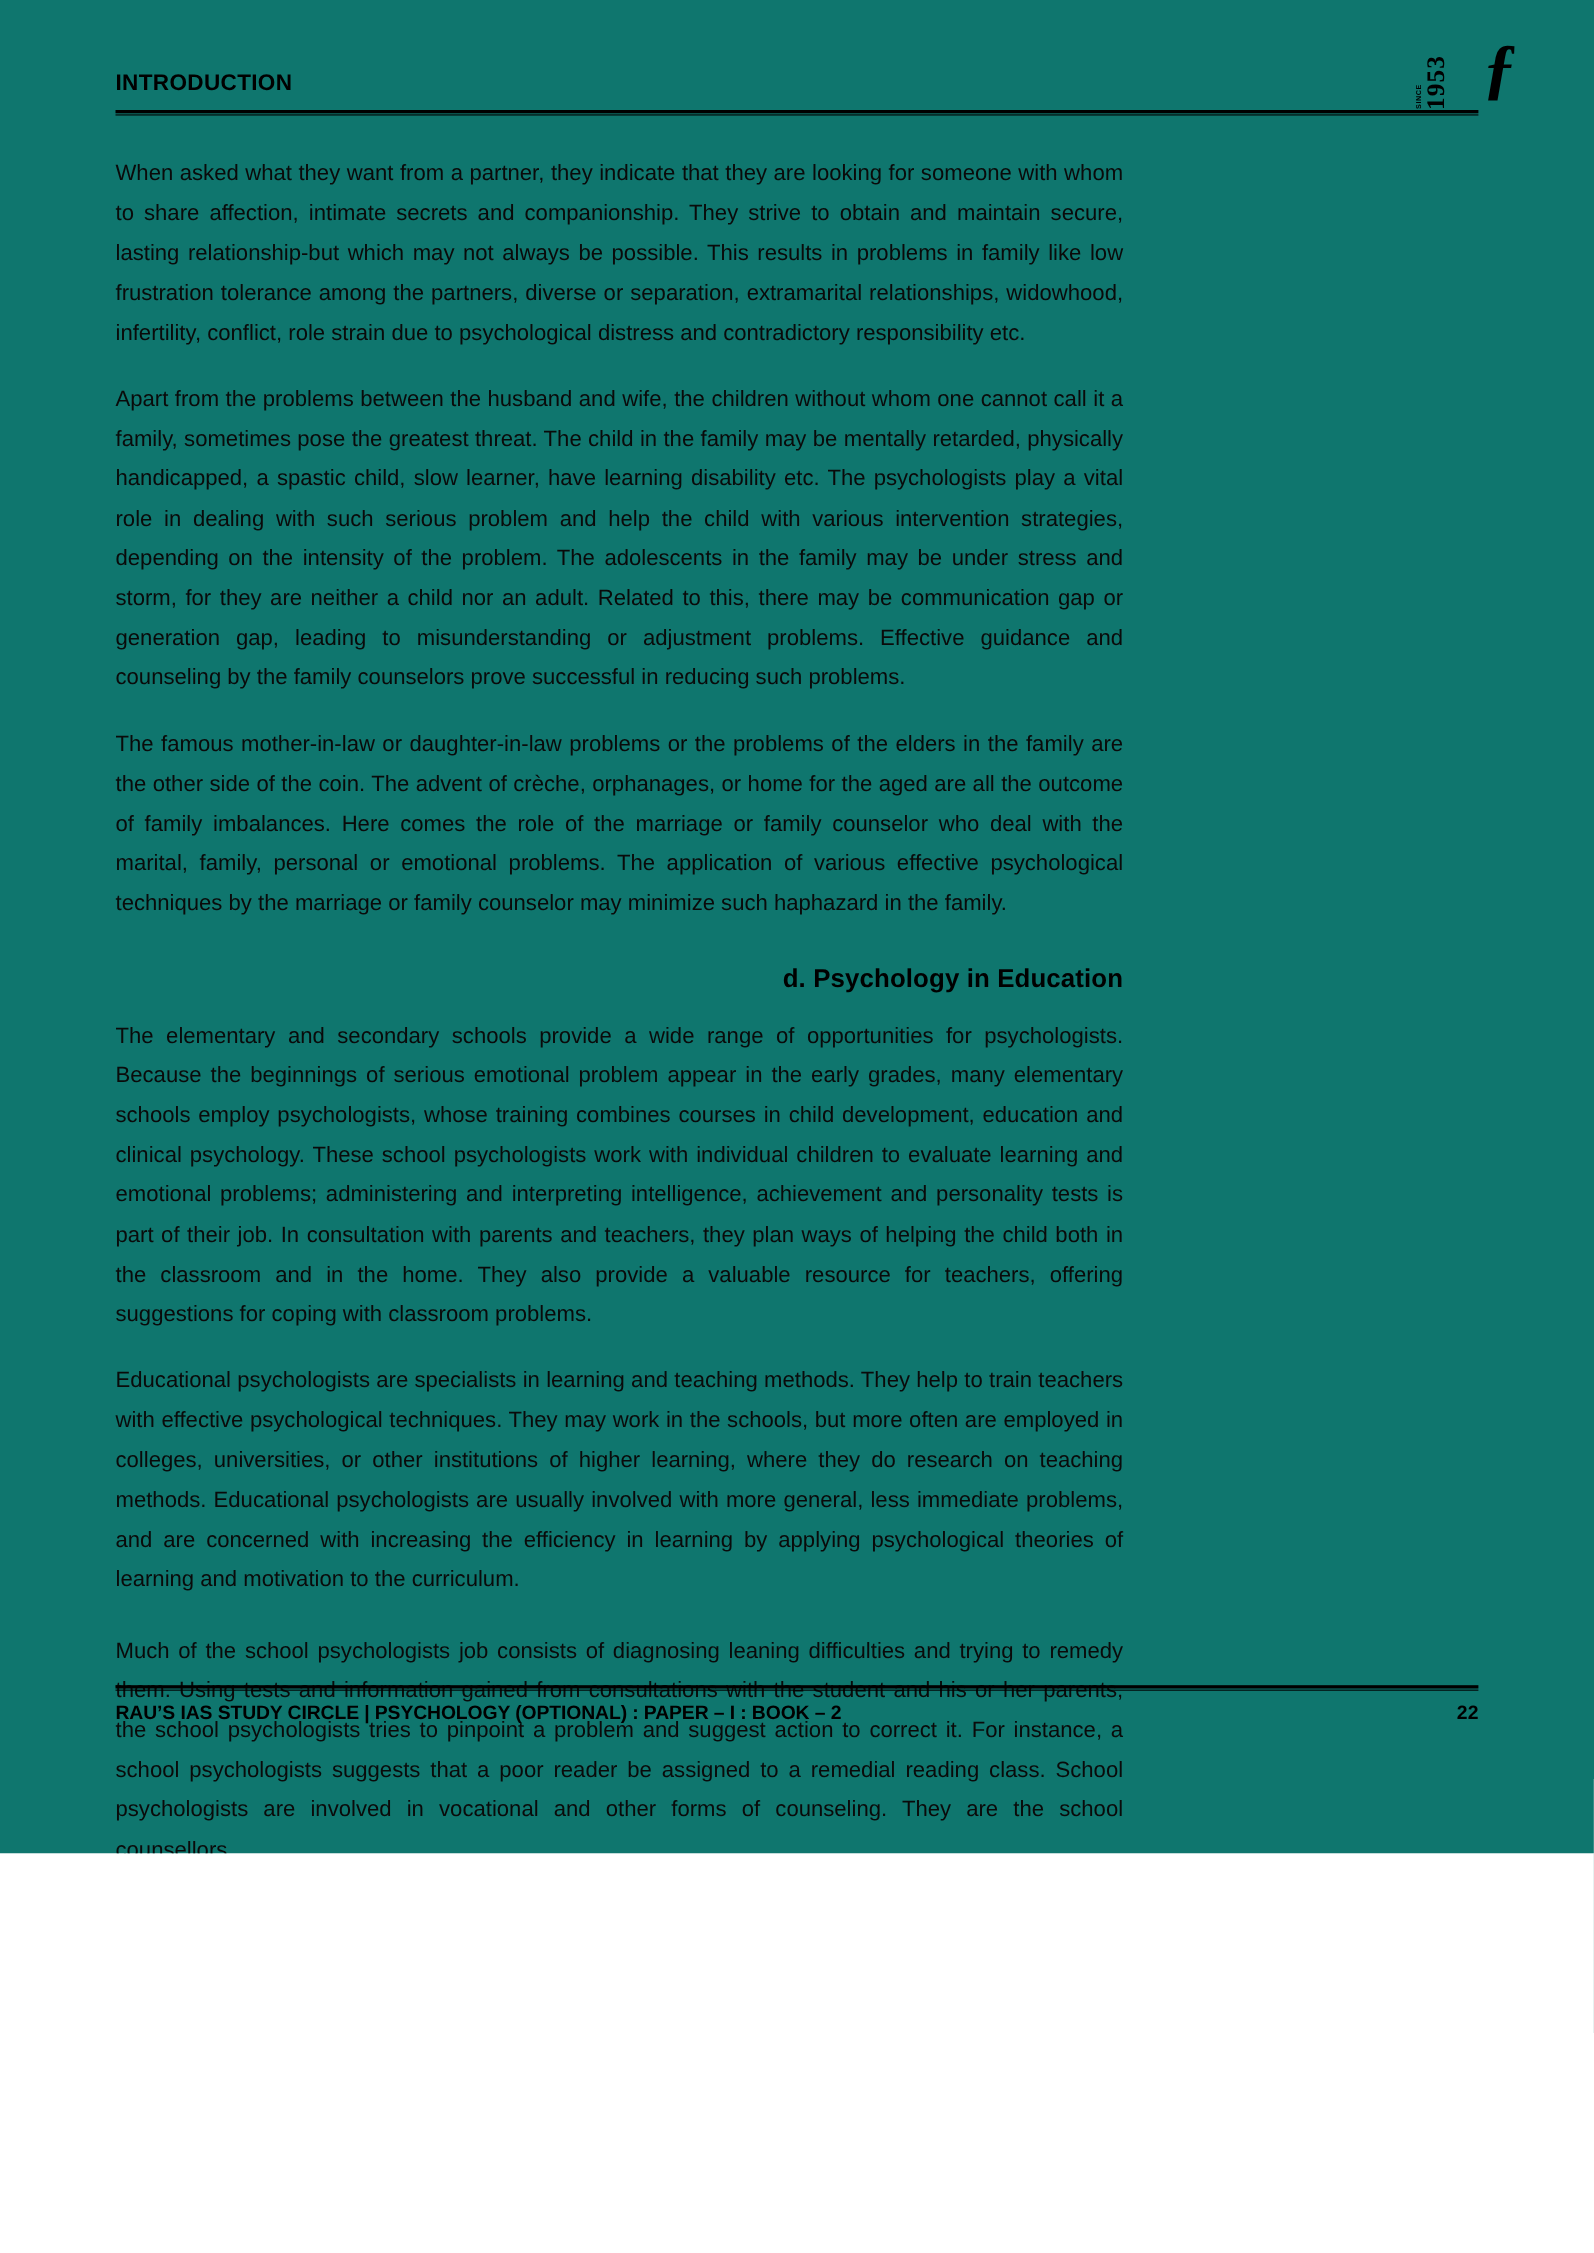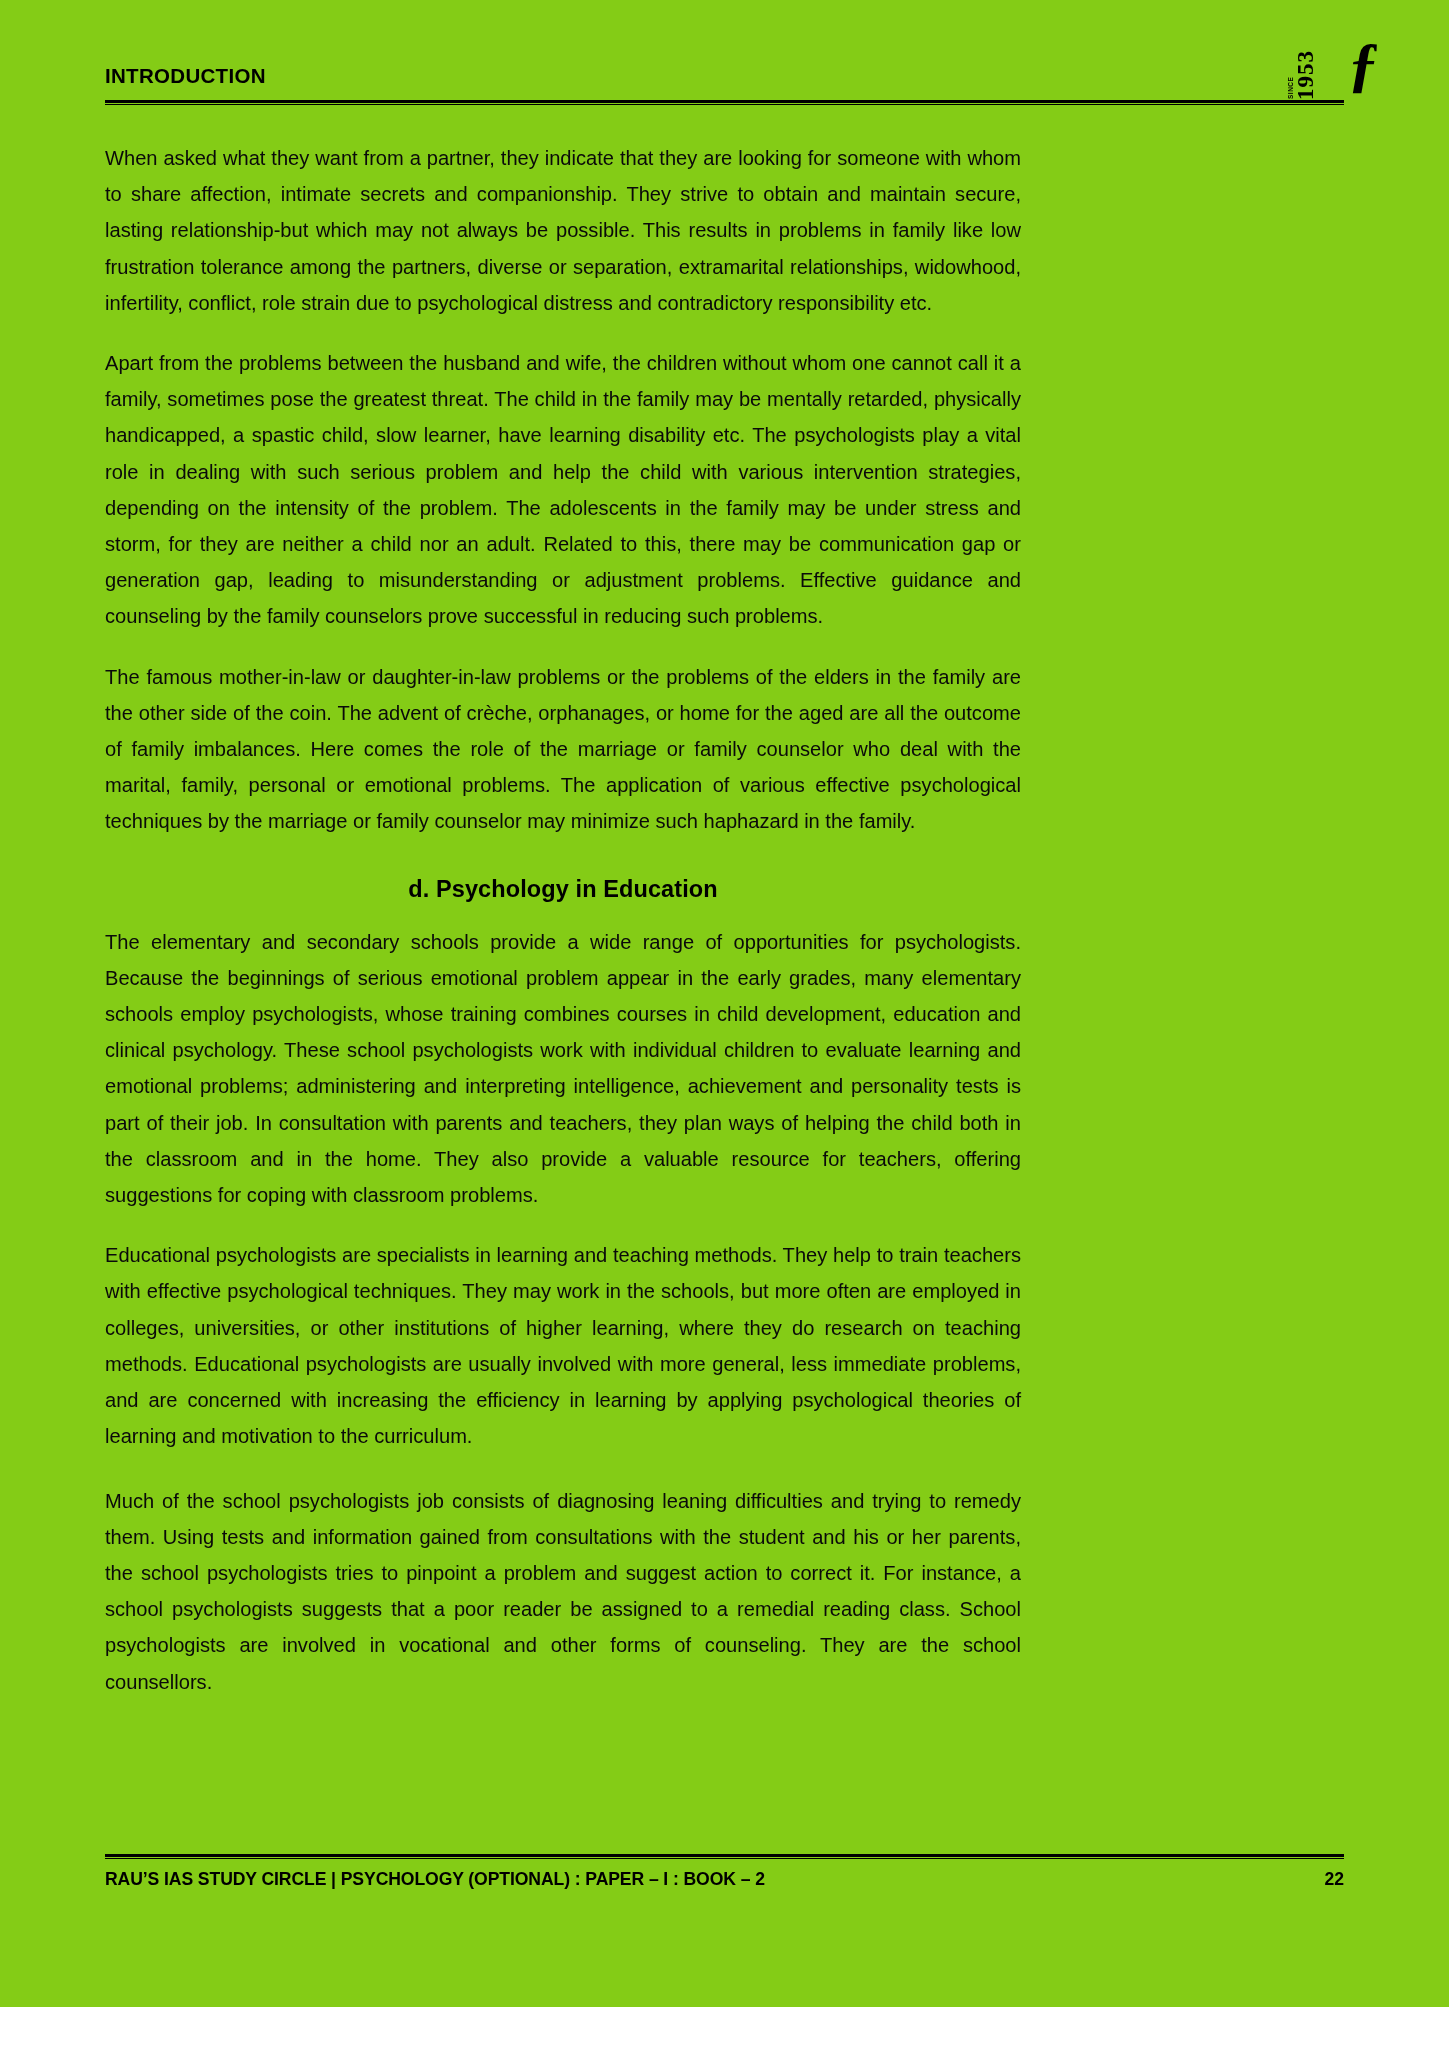--- a/index.html
+++ b/index.html
@@ -3,22 +3,22 @@
 <meta charset="utf-8">
 <style>
   html, body {
     margin: 0;
     padding: 0;
     background: #ffffff;
   }
   .page {
     position: relative;
     width: 1449px;
-    height: 2007px;
-    background: #84cc16;
+    height: 1685px;
+    background: #0f766e;
     font-family: "Liberation Sans", sans-serif;
     color: #000000;
     box-sizing: border-box;
     overflow: hidden;
   }
 
   
   .header {
     position: absolute;
     top: 58px;
@@ -108,21 +108,21 @@
     text-justify: inter-word;
     color: #0a0a0a;
   }
   p.para:last-child { margin-bottom: 0; margin-top: 28px; }
 
   h2.section-heading {
     margin: 34px 0 20px 0;
     font-size: 23.5px;
     font-weight: bold;
     line-height: 30px;
-    text-align: center;
+    text-align: right;
     letter-spacing: 0.1px;
   }
 
   
   .footer {
     position: absolute;
     left: 105px;
     right: 105px;
     bottom: 103px;
     height: 50px;

